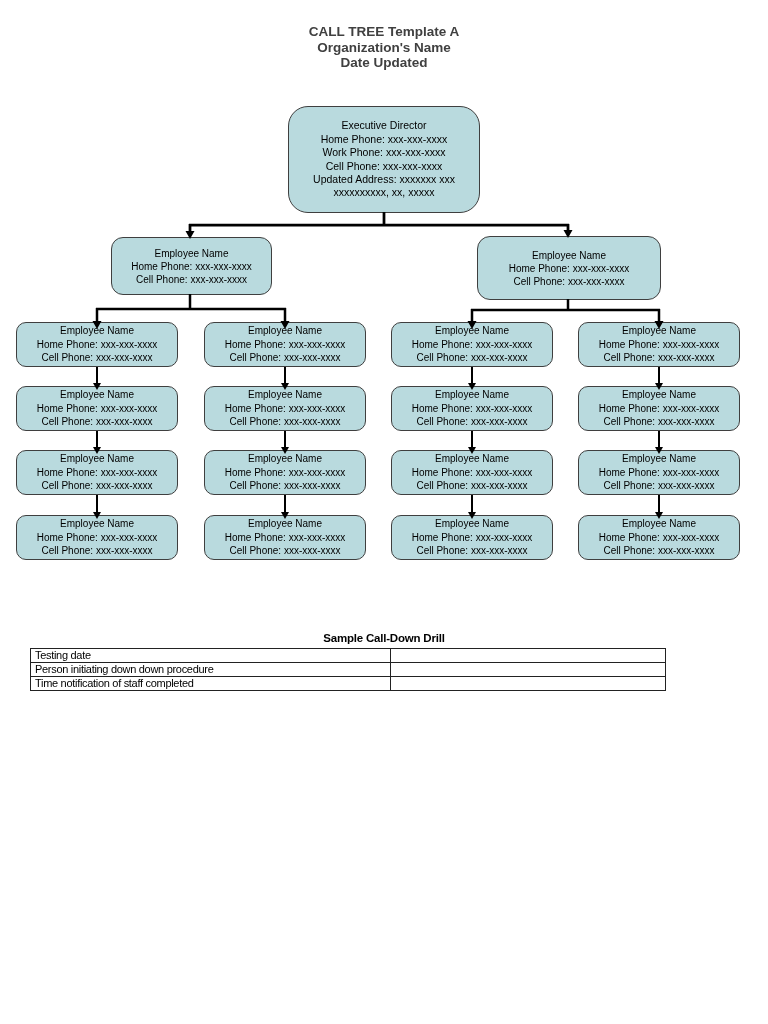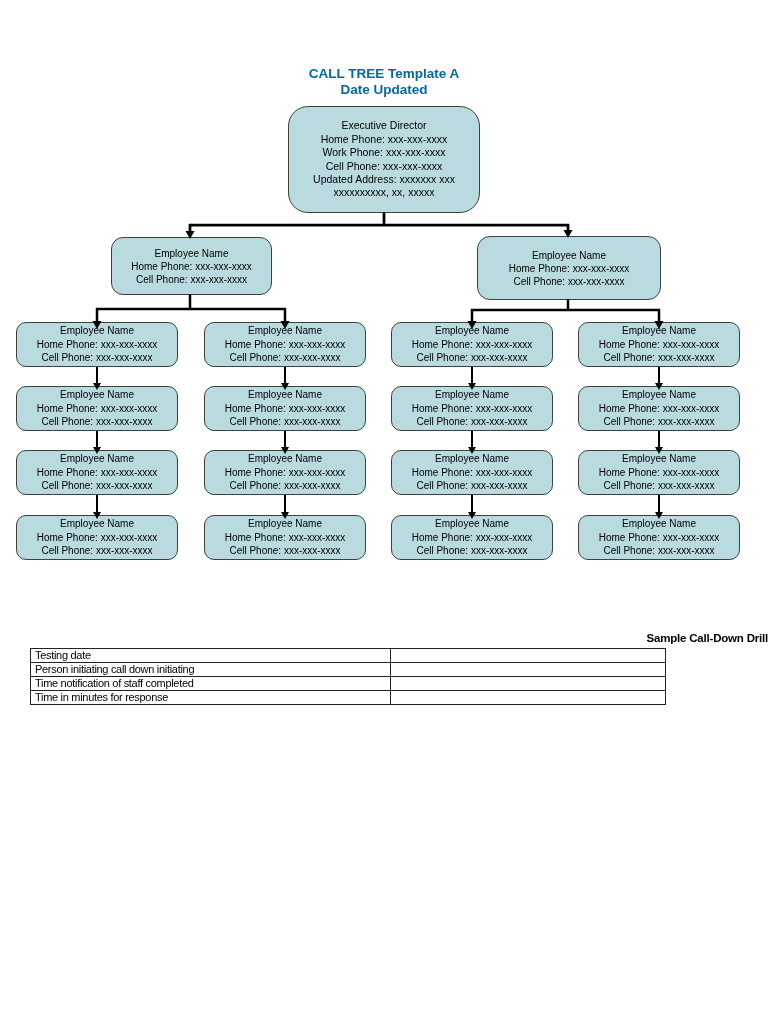--- a/index.html
+++ b/index.html
@@ -3,21 +3,21 @@
 <meta charset="utf-8">
 <style>
   html,body{margin:0;padding:0;background:#fff;}
   .page{
     position:relative;width:768px;height:1024px;margin:0 auto;
     background:var(--page_bg,#fff);overflow:hidden;
     font-family:"Liberation Sans", sans-serif;color:#111;
   }
   
   .heading{position:absolute;top:24px;left:0;right:0;text-align:center;
-    font-weight:bold;font-size:13.5px;line-height:15.5px;color:#0369a1;margin-top:42px;}
+    font-weight:bold;font-size:13.5px;line-height:15.5px;color:#404040;}
   .sample{position:absolute;top:88px;left:0;right:0;text-align:center;
     font-size:12.5px;letter-spacing:.4px;color:var(--sample_text,#4c4c4c);}
   
   .obox{
     position:absolute;box-sizing:border-box;
     background:var(--box_fill,#b9dade);
     border:1.5px solid var(--box_border,#3f3f3f);
     display:flex;flex-direction:column;align-items:center;
     text-align:center;color:#000;z-index:1;
   }
@@ -31,40 +31,41 @@
     justify-content:flex-start;padding-top:1px;font-size:10px;line-height:13.5px;}
   .c1{left:16px}.c2{left:204px}.c3{left:391px}.c4{left:578px}
   .r1{top:322px}.r2{top:386px}.r3{top:450px}.r4{top:515px}
   .bline{white-space:nowrap;}
   
   .connectors{position:absolute;left:0;top:0;z-index:2;pointer-events:none;}
   .connectors line{stroke:var(--connector,#000);}
   .connectors polygon{fill:var(--connector,#000);}
   .lw1{stroke-width:2.75px}.lw2{stroke-width:2.5px}.lw3{stroke-width:2px}
   
-  .drill-title{position:absolute;top:632px;left:0;right:0;text-align:right;
+  .drill-title{position:absolute;top:632px;left:0;right:0;text-align:center;
     font-weight:bold;font-size:11.5px;letter-spacing:-0.2px;color:#000;}
   table.drill{
     position:absolute;left:30px;top:648px;width:636px;
     border-collapse:collapse;table-layout:fixed;
   }
   table.drill td{
     border:1px solid #222;height:12.9px;padding:0 2px 0 4px;
     font-size:11px;letter-spacing:-0.3px;line-height:12px;color:#000;
     overflow:hidden;white-space:nowrap;
   }
   td.lbl{width:353px;}
 </style>
 </head>
 <body>
 
 <div class="page">
 
   <div class="heading">
     <div>CALL TREE Template A</div>
+    <div>Organization's Name</div>
     <div>Date Updated</div>
   </div>
 
   <div>
 
     <svg class="connectors" width="768" height="620" viewBox="0 0 768 620" xmlns="http://www.w3.org/2000/svg">
 
       <line class="lw1" x1="384" y1="212" x2="384" y2="226"></line>
       <line class="lw1" x1="189" y1="225" x2="569" y2="225"></line>
       <line class="lw1" x1="190" y1="224" x2="190" y2="231"></line>
@@ -221,27 +222,23 @@
   </div>
 
   <div class="drill-title">Sample Call-Down Drill</div>
   <table class="drill">
     <tbody>
       <tr>
         <td class="lbl">Testing date</td>
         <td></td>
       </tr>
       <tr>
-        <td class="lbl">Person initiating call down initiating</td>
+        <td class="lbl">Person initiating down down procedure</td>
         <td></td>
       </tr>
       <tr>
         <td class="lbl">Time notification of staff completed</td>
         <td></td>
       </tr>
-      <tr>
-        <td class="lbl">Time in minutes for response</td>
-        <td></td>
-      </tr>
     </tbody>
   </table>
 
 </div>
 
 </body></html>

